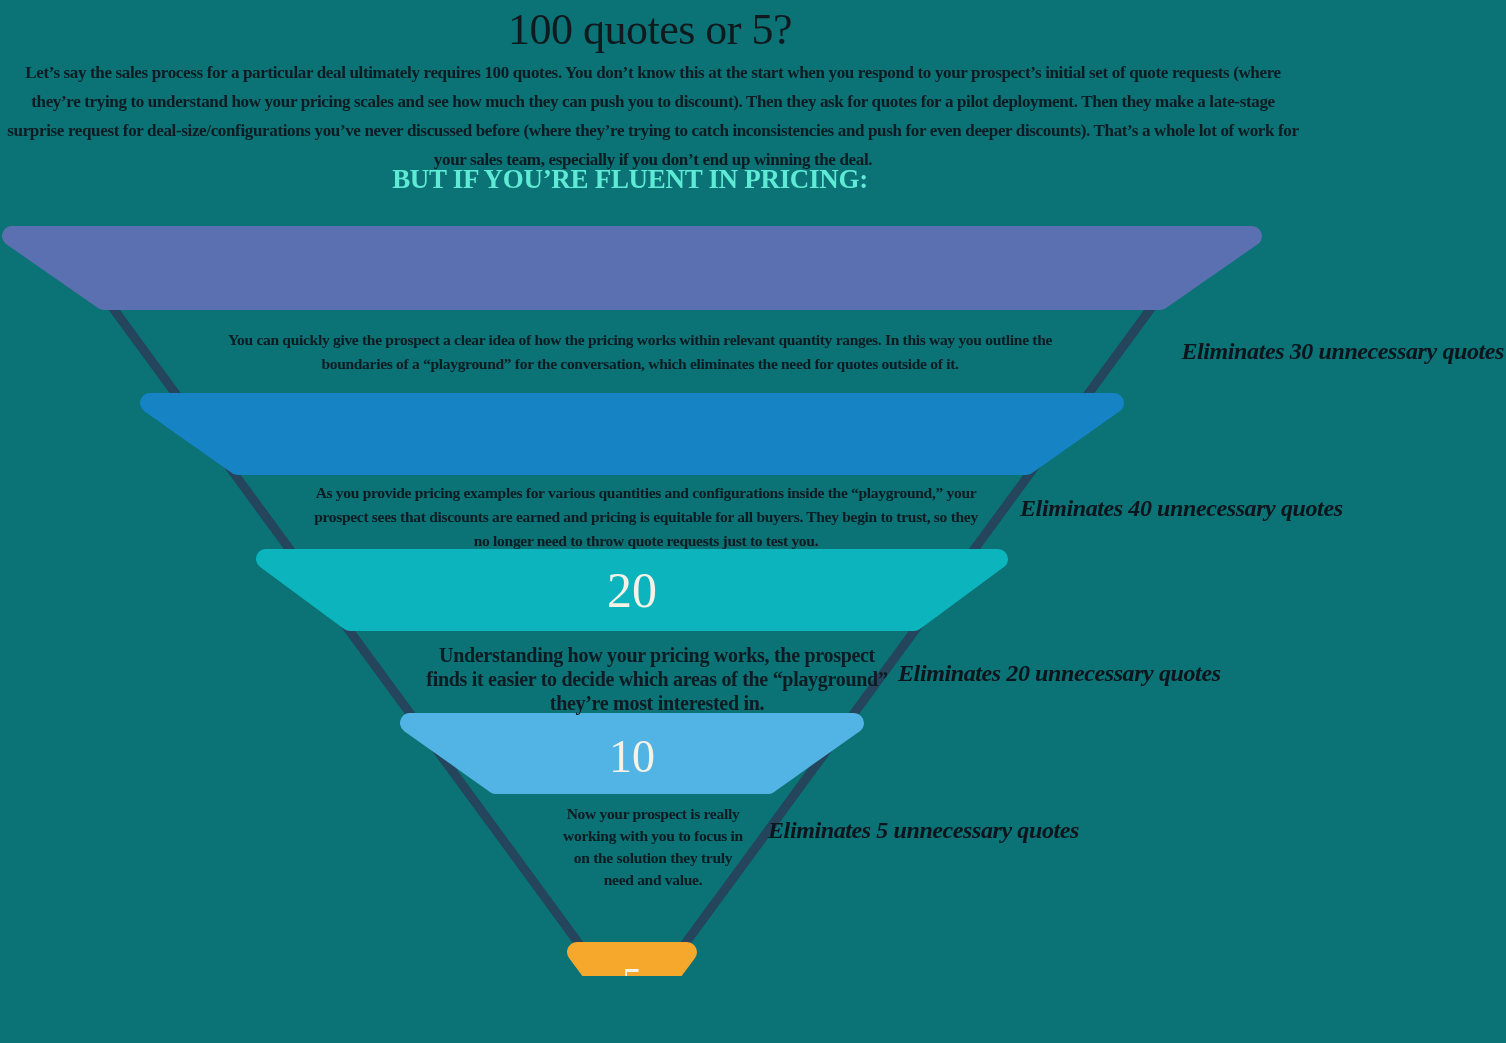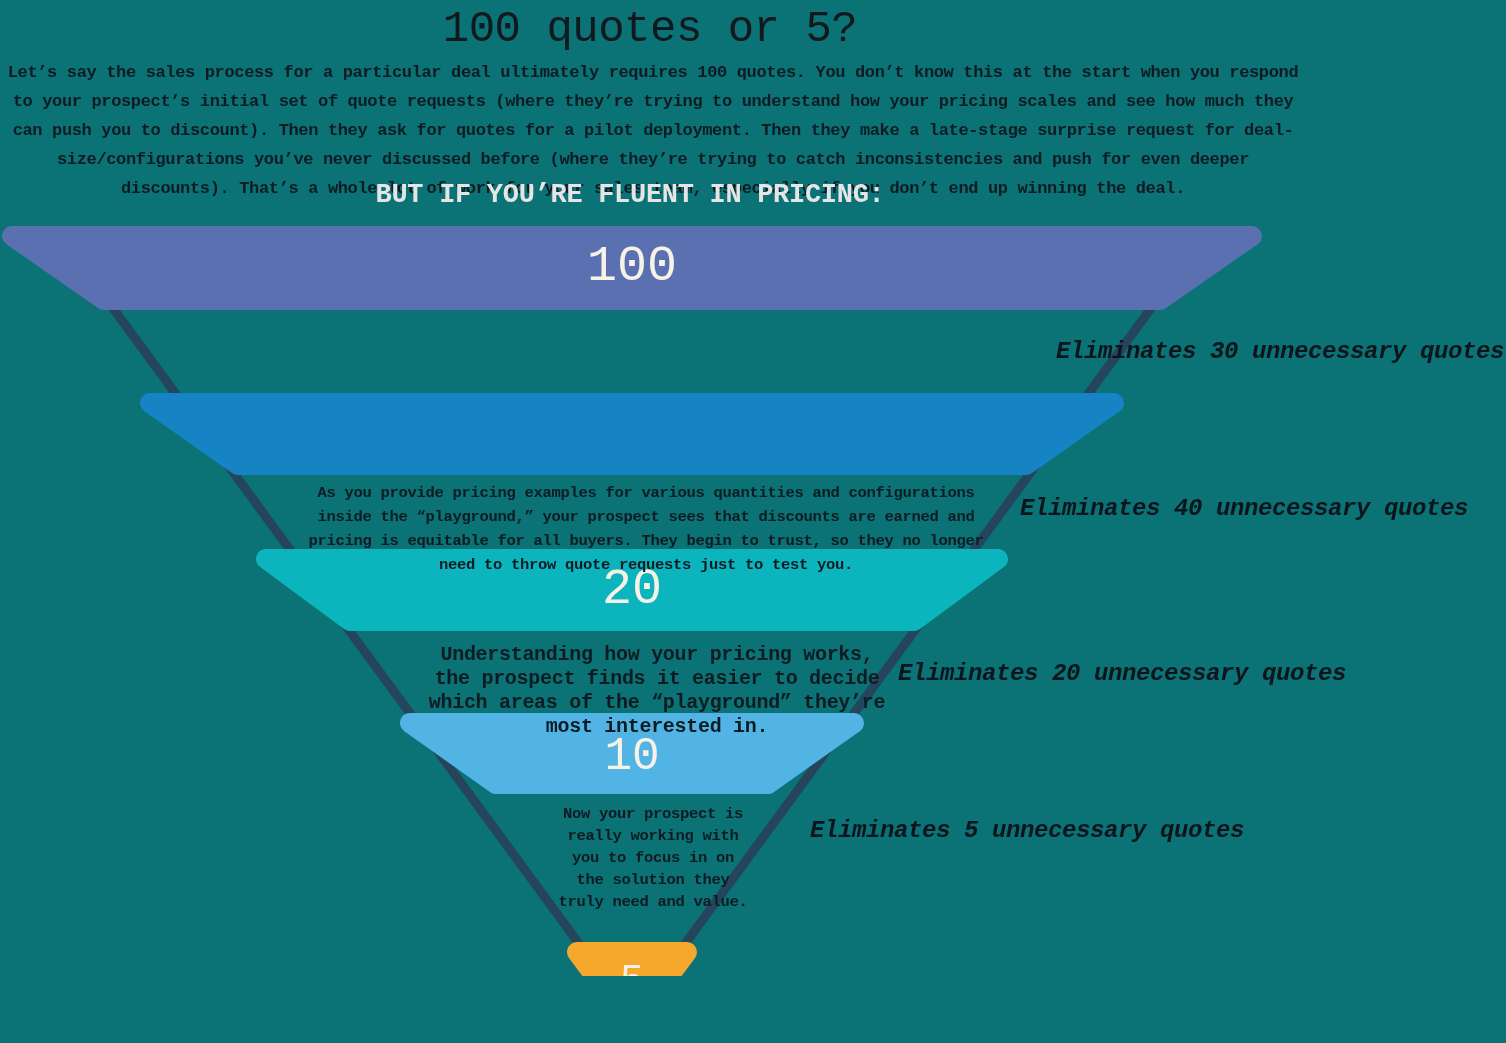--- a/index.html
+++ b/index.html
@@ -1,32 +1,32 @@
 <!DOCTYPE html>
 <html><head>
 <meta charset="utf-8">
 <style>
   html,body{margin:0;padding:0;background:#0B7275;}
   #canvas{
     position:relative;width:1506px;height:976px;overflow:hidden;
     background:#0B7275;
-    font-family:Liberation Mono, monospace;
+    font-family:Liberation Serif, serif;
   }
   .abs{position:absolute;}
   .title{
     left:0;top:4px;width:1300px;text-align:center;
     font-size:44px;font-weight:500;color:#10191e;letter-spacing:-0.5px;
   }
   .intro{
     left:3px;top:58px;width:1300px;text-align:center;
     font-size:17px;font-weight:bold;color:#0d1b22;line-height:29px;letter-spacing:-0.35px;
   }
   .highlight{
-    left:0;top:180px;width:1260px;text-align:center;
-    font-size:27px;font-weight:bold;color:#e5e5e5;letter-spacing:-0.3px;
+    left:0;top:164px;width:1260px;text-align:center;
+    font-size:27px;font-weight:bold;color:#5eead4;letter-spacing:-0.3px;
   }
   svg.funnel{left:0;top:0;width:1506px;height:1043px;}
   .num{
     left:0;width:1264px;text-align:center;
     color:#F7F2E6;font-weight:normal;line-height:1;
   }
   .num1{top:242px;font-size:50px;}
   .num2{top:412px;font-size:50px;}
   .num3{top:565px;font-size:50px;}
   .num4{top:734px;font-size:46px;}
@@ -39,21 +39,21 @@
   .desc2{left:306px;top:481px;width:680px;font-size:15.5px;line-height:24px;}
   .desc3{left:422px;top:643px;width:470px;font-size:20px;line-height:24px;}
   .desc4{left:558px;top:803px;width:190px;font-size:15.5px;line-height:22px;}
   .elim{
     color:#0c141c;font-weight:bold;font-style:italic;
     font-size:24px;white-space:nowrap;letter-spacing:-0.4px;
   }
   .elim1{right:2px;top:338px;}
   .elim2{left:1020px;top:495px;}
   .elim3{left:898px;top:660px;text-align:center;}
-  .elim4{left:810px;top:817px;}
+  .elim4{left:768px;top:817px;}
 </style>
 </head>
 <body>
 
 <div id="canvas">
 
   <div class="abs title">100 quotes or 5?</div>
   <div class="abs intro">Let’s say the sales process for a particular deal ultimately requires 100 quotes. You don’t know this at the start when you respond to your prospect’s initial set of quote requests (where they’re trying to understand how your pricing scales and see how much they can push you to discount). Then they ask for quotes for a pilot deployment. Then they make a late-stage surprise request for deal-size/configurations you’ve never discussed before (where they’re trying to catch inconsistencies and push for even deeper discounts). That’s a whole lot of work for your sales team, especially if you don’t end up winning the deal.</div>
   <div class="abs highlight">BUT IF YOU’RE FLUENT IN PRICING:</div>
 
@@ -62,25 +62,25 @@
     <line x1="104" y1="296" x2="629" y2="1012" stroke="#24455C" stroke-width="9"></line>
     <line x1="1160" y1="296" x2="635" y2="1012" stroke="#24455C" stroke-width="9"></line>
 
     <polygon points="12,236 1252,236 1160,300 104,300" stroke-width="20" stroke-linejoin="round" fill="#5A70B1" stroke="#5A70B1"></polygon>
     <polygon points="150,403 1114,403 1026,465 238,465" stroke-width="20" stroke-linejoin="round" fill="#1583C4" stroke="#1583C4"></polygon>
     <polygon points="266,559 998,559 914,621 350,621" stroke-width="20" stroke-linejoin="round" fill="#0CB4BD" stroke="#0CB4BD"></polygon>
     <polygon points="410,723 854,723 768,784 496,784" stroke-width="20" stroke-linejoin="round" fill="#52B4E4" stroke="#52B4E4"></polygon>
     <polygon points="577,952 687,952 632,1026" stroke-width="20" stroke-linejoin="round" fill="#F5A82B" stroke="#F5A82B"></polygon>
   </svg>
 
-  <div class="abs num num1">100</div>
   <div class="abs num num3">20</div>
   <div class="abs num num4">10</div>
   <div class="abs num num5">5</div>
 
+  <div class="abs desc desc1">You can quickly give the prospect a clear idea of how the pricing works within relevant quantity ranges. In this way you outline the boundaries of a “playground” for the conversation, which eliminates the need for quotes outside of it.</div>
   <div class="abs desc desc2">As you provide pricing examples for various quantities and configurations inside the “playground,” your prospect sees that discounts are earned and pricing is equitable for all buyers. They begin to trust, so they no longer need to throw quote requests just to test you.</div>
   <div class="abs desc desc3">Understanding how your pricing works, the prospect finds it easier to decide which areas of the “playground” they’re most interested in.</div>
   <div class="abs desc desc4">Now your prospect is really working with you to focus in on the solution they truly need and value.</div>
 
   <div class="abs elim elim1">Eliminates 30 unnecessary quotes</div>
   <div class="abs elim elim2">Eliminates 40 unnecessary quotes</div>
   <div class="abs elim elim3">Eliminates 20 unnecessary quotes</div>
   <div class="abs elim elim4">Eliminates 5 unnecessary quotes</div>
 
 </div>

